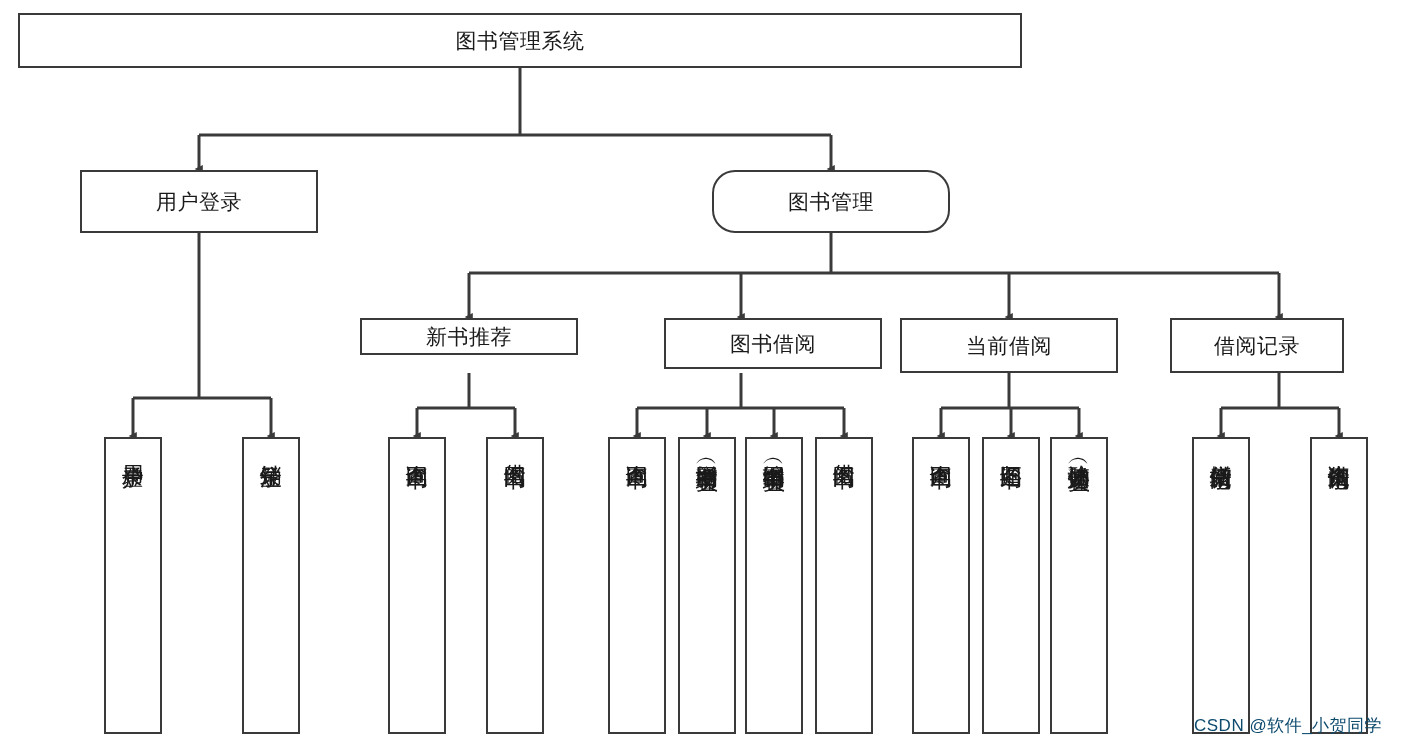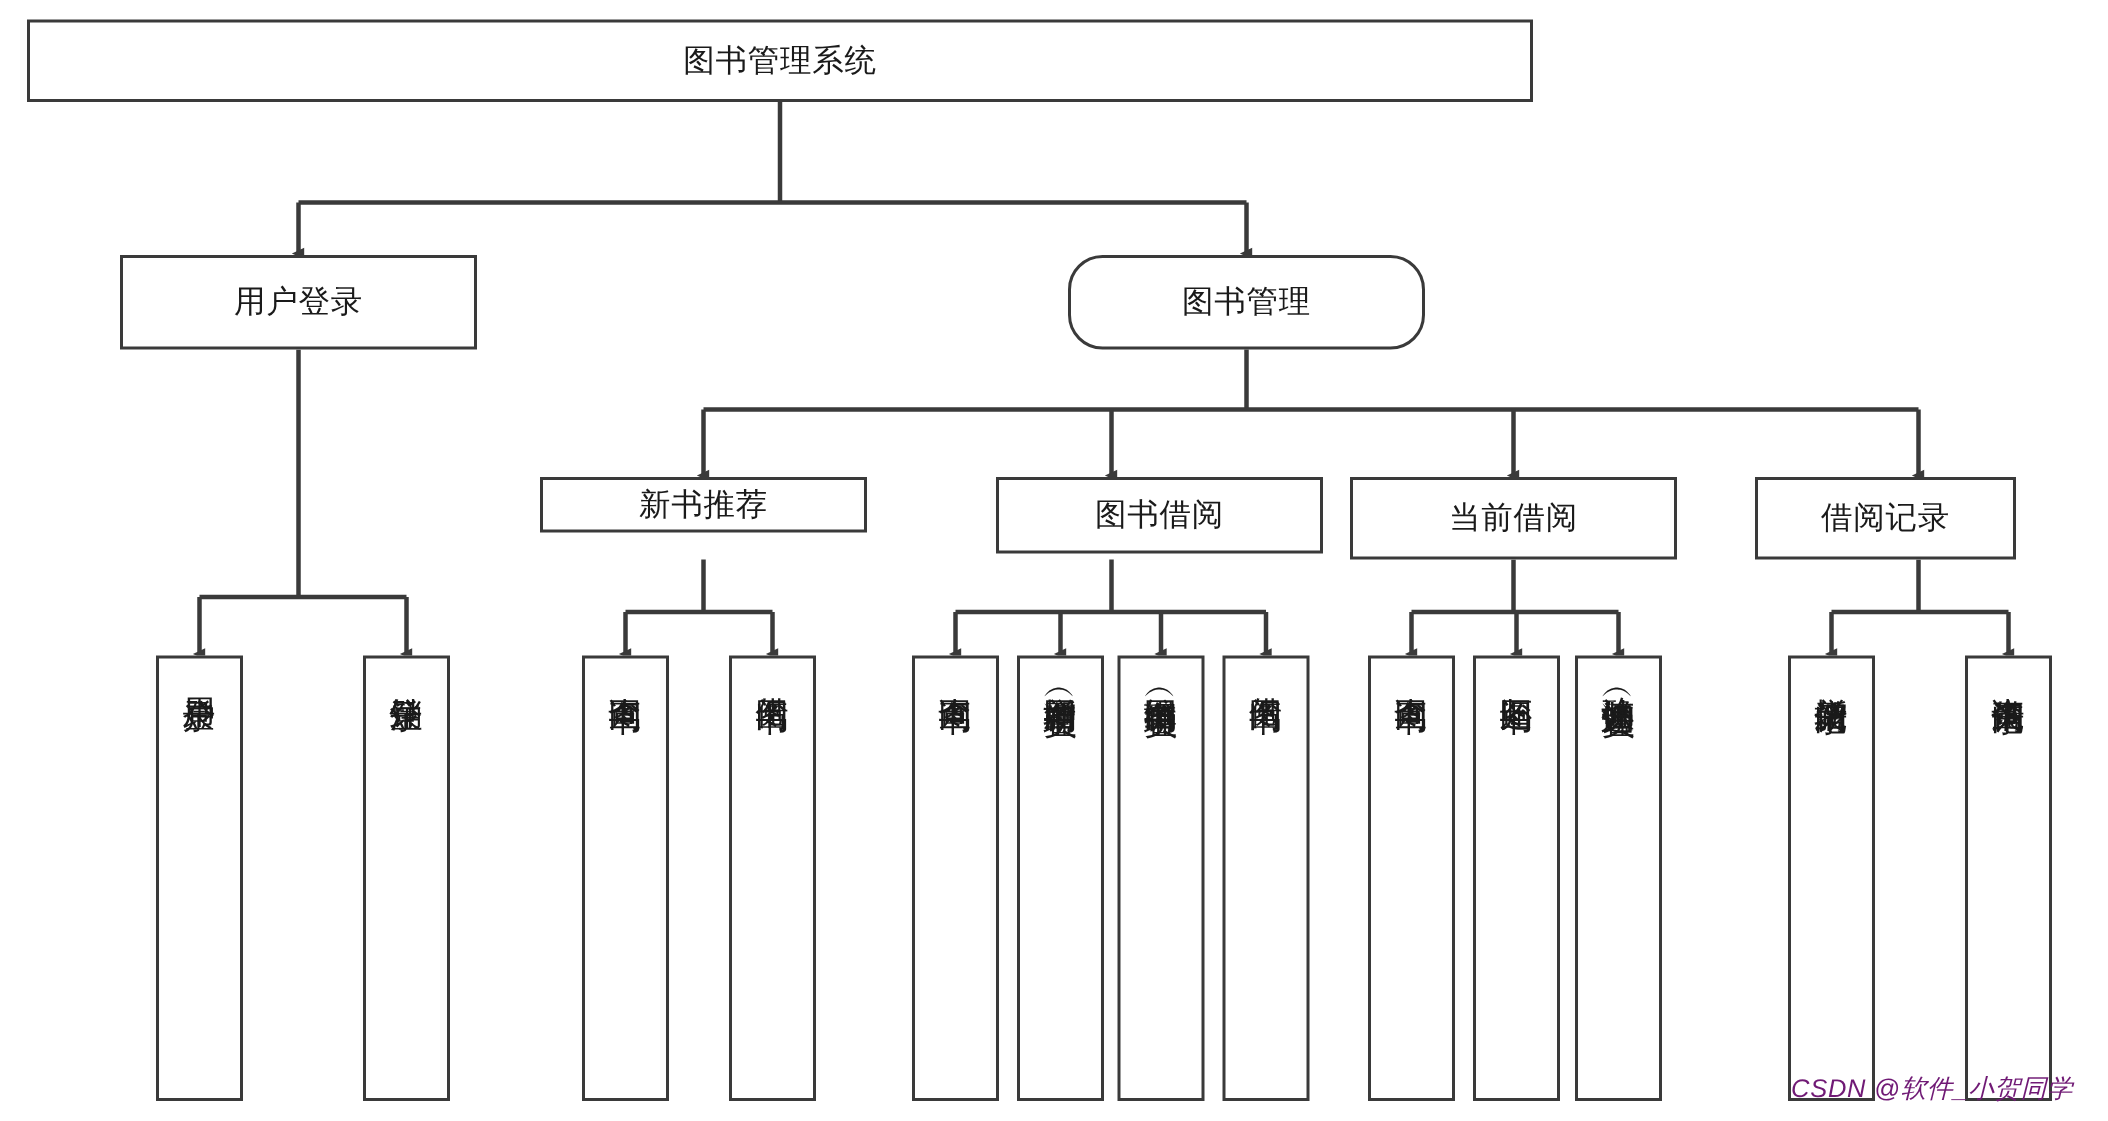--- a/index.html
+++ b/index.html
@@ -52,25 +52,24 @@
     text-orientation: upright;
     font-size: 22px;
     line-height: 1.15;
     letter-spacing: 1px;
     white-space: nowrap;
     text-align: left;
   }
   .watermark {
     position: absolute;
     font-size: 17px;
-    color: #701a75;
+    color: #0c4a6e;
     letter-spacing: 0.5px;
     white-space: nowrap;
     user-select: none;
-    font-style: italic;
   }
 </style>
 </head>
 <body>
 
 <div id="diagram-root">
 
   <svg class="wires" viewBox="0 0 1405 747" xmlns="http://www.w3.org/2000/svg">
     <defs>
       <marker id="arrowhead" markerWidth="9" markerHeight="9" refX="4.5" refY="4.2" orient="auto" markerUnits="userSpaceOnUse">

